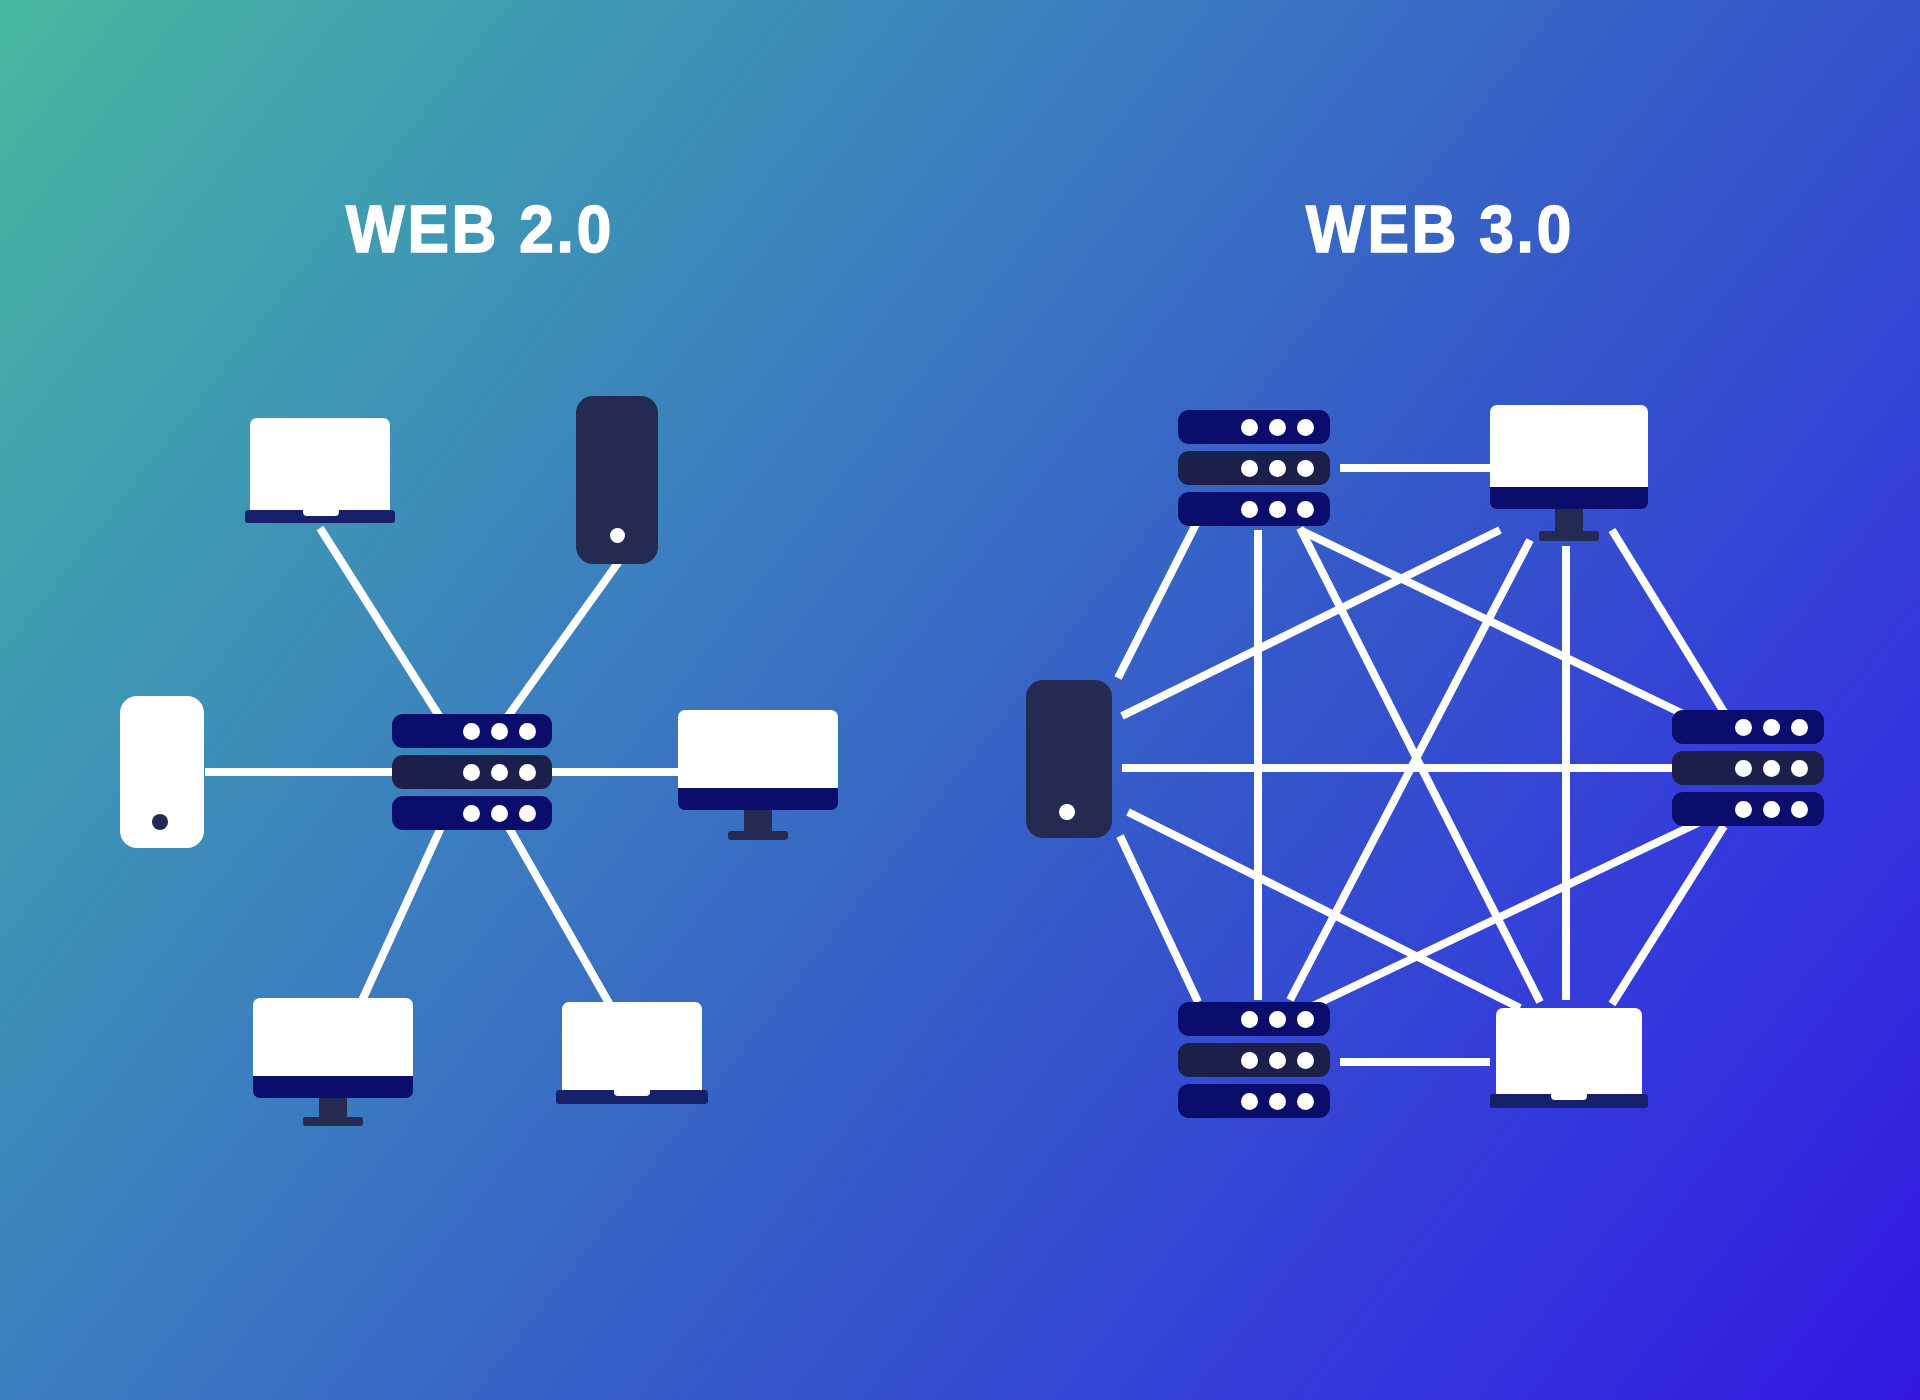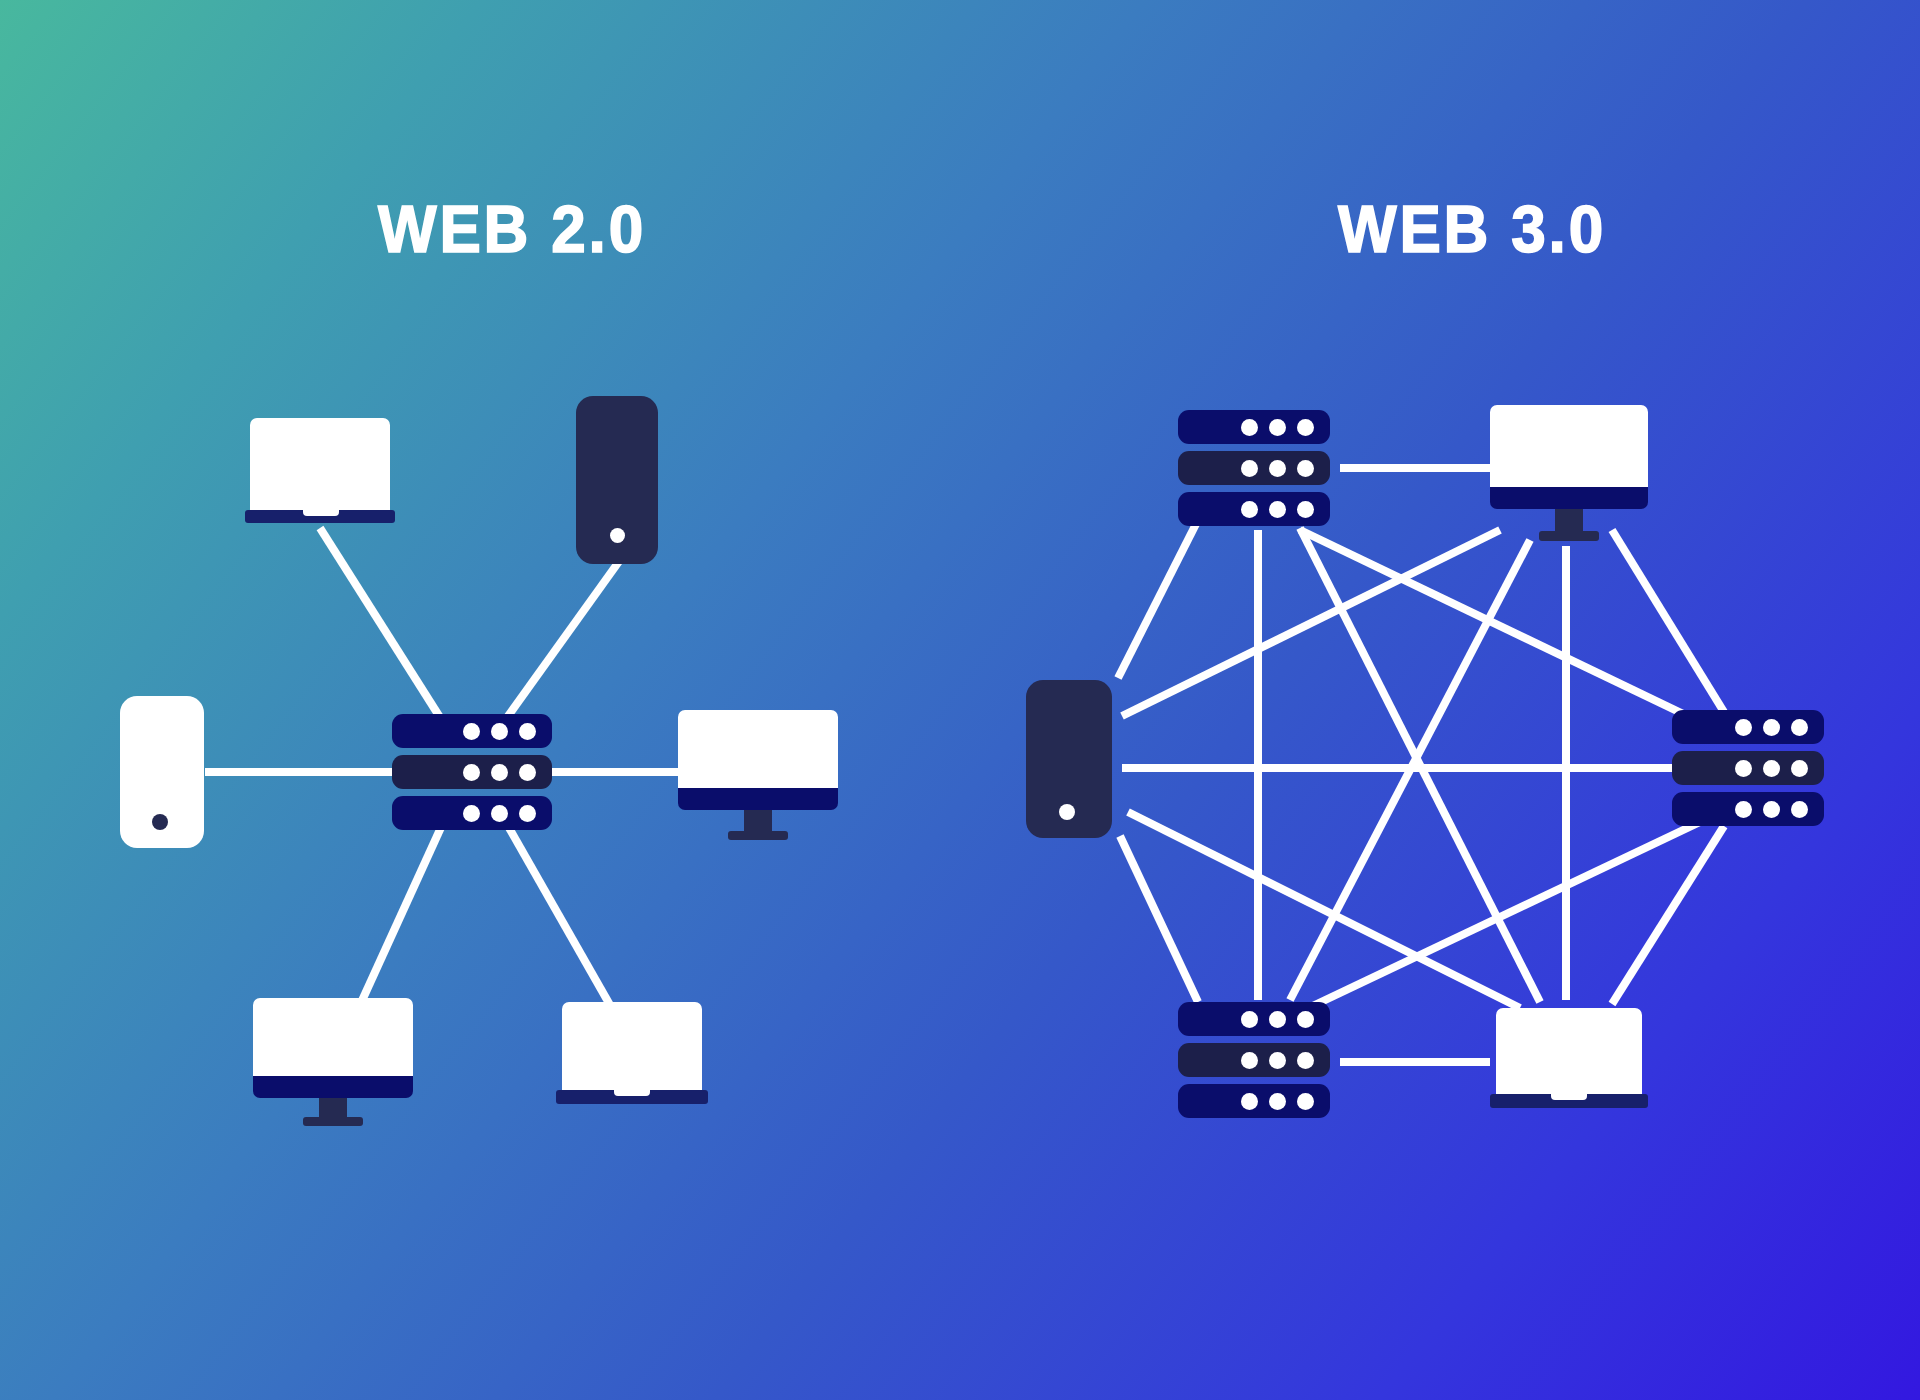--- a/index.html
+++ b/index.html
@@ -4,21 +4,21 @@
 <style>
   html,body{margin:0;padding:0;}
   body{
     width:1920px;height:1400px;
     font-family:"Liberation Sans", sans-serif;
     overflow:hidden;
     background:linear-gradient(128deg,#48b89e 0%,#3f9fb0 16%,#3b7cc0 38%,#3558c9 60%,#3436dd 82%,#3318e0 100%);
   }
   .stage{position:relative;width:1920px;height:1400px;}
 
-  .panel{position:absolute;top:0;height:1400px;width:960px;margin-left:32px;}
+  .panel{position:absolute;top:0;height:1400px;width:960px;}
   .panel.left{left:0;}
   .panel.right{left:960px;}
 
   .panel-title{
     position:absolute;top:196px;left:0;width:960px;
     text-align:center;
     color:#ffffff;
     font-weight:bold;
     font-size:66px;
     letter-spacing:3px;

